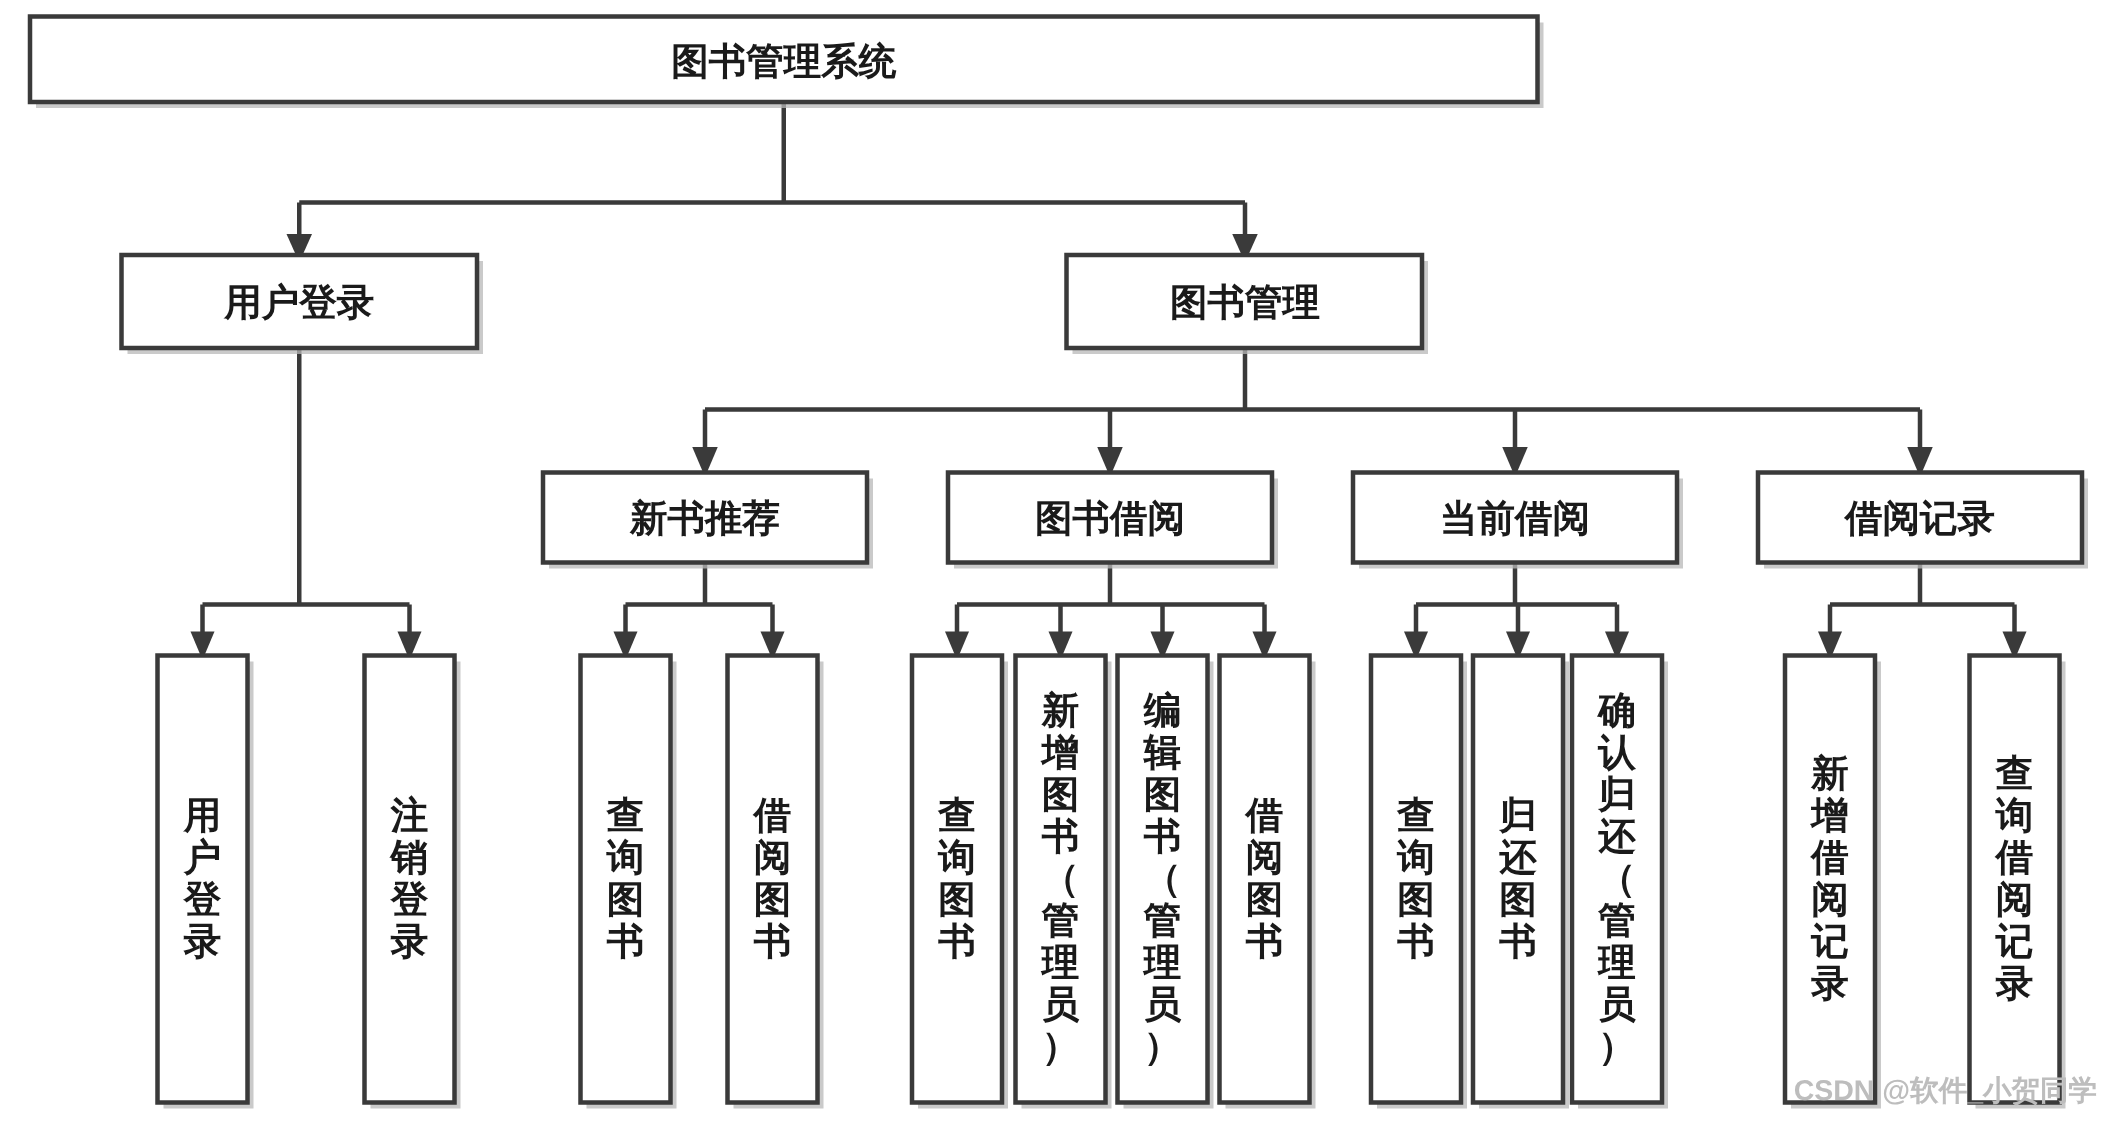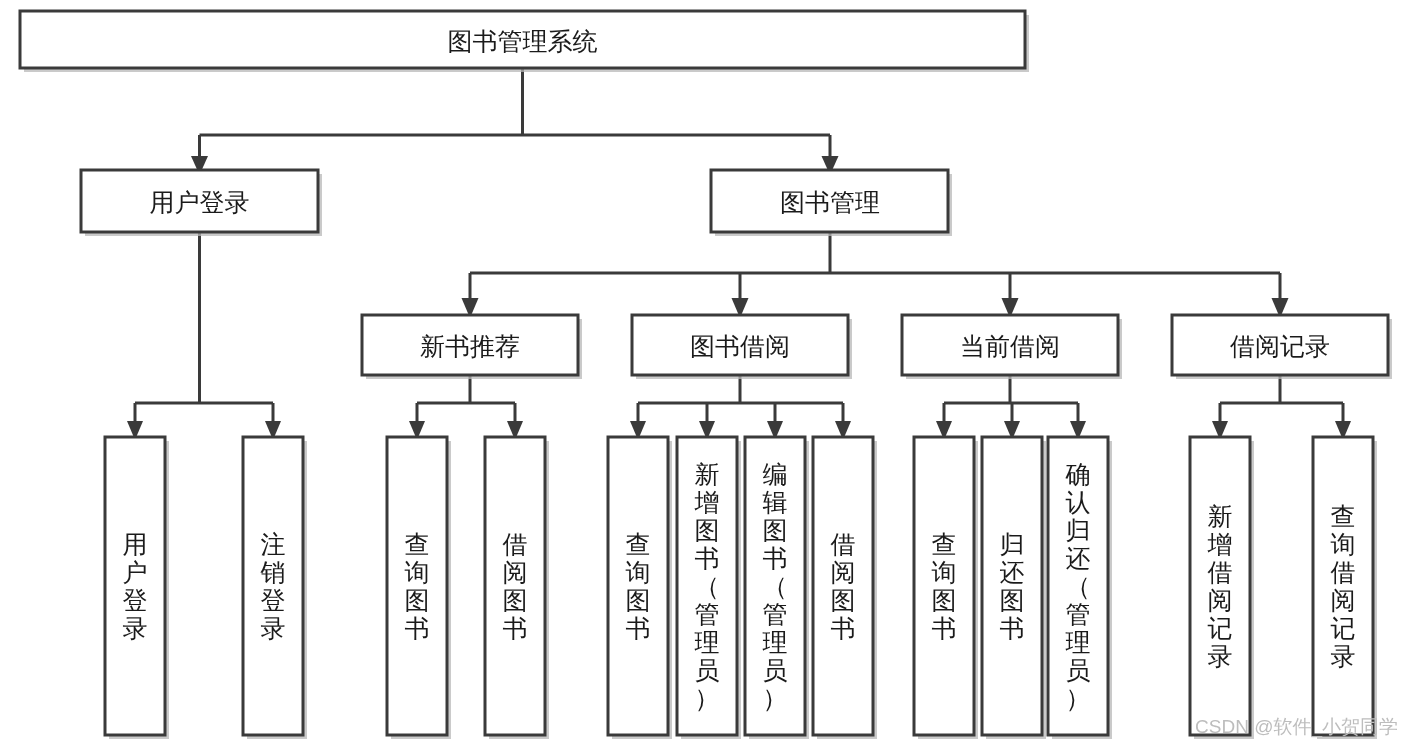--- a/index.html
+++ b/index.html
@@ -13,20 +13,21 @@
     font-family: "Liberation Sans", "DejaVu Sans", sans-serif;
     overflow: hidden;
     position: relative;
   }
   #diagram-root {
     position: absolute;
     left: 0;
     top: 0;
     width: 1405px;
     height: 747px;
+    font-weight: bold;
   }
   svg.chart-svg {
     display: block;
     width: 1405px;
     height: 747px;
   }
   .node-box {
     fill: #ffffff;
     stroke: #3a3a3a;
     stroke-width: 3;

